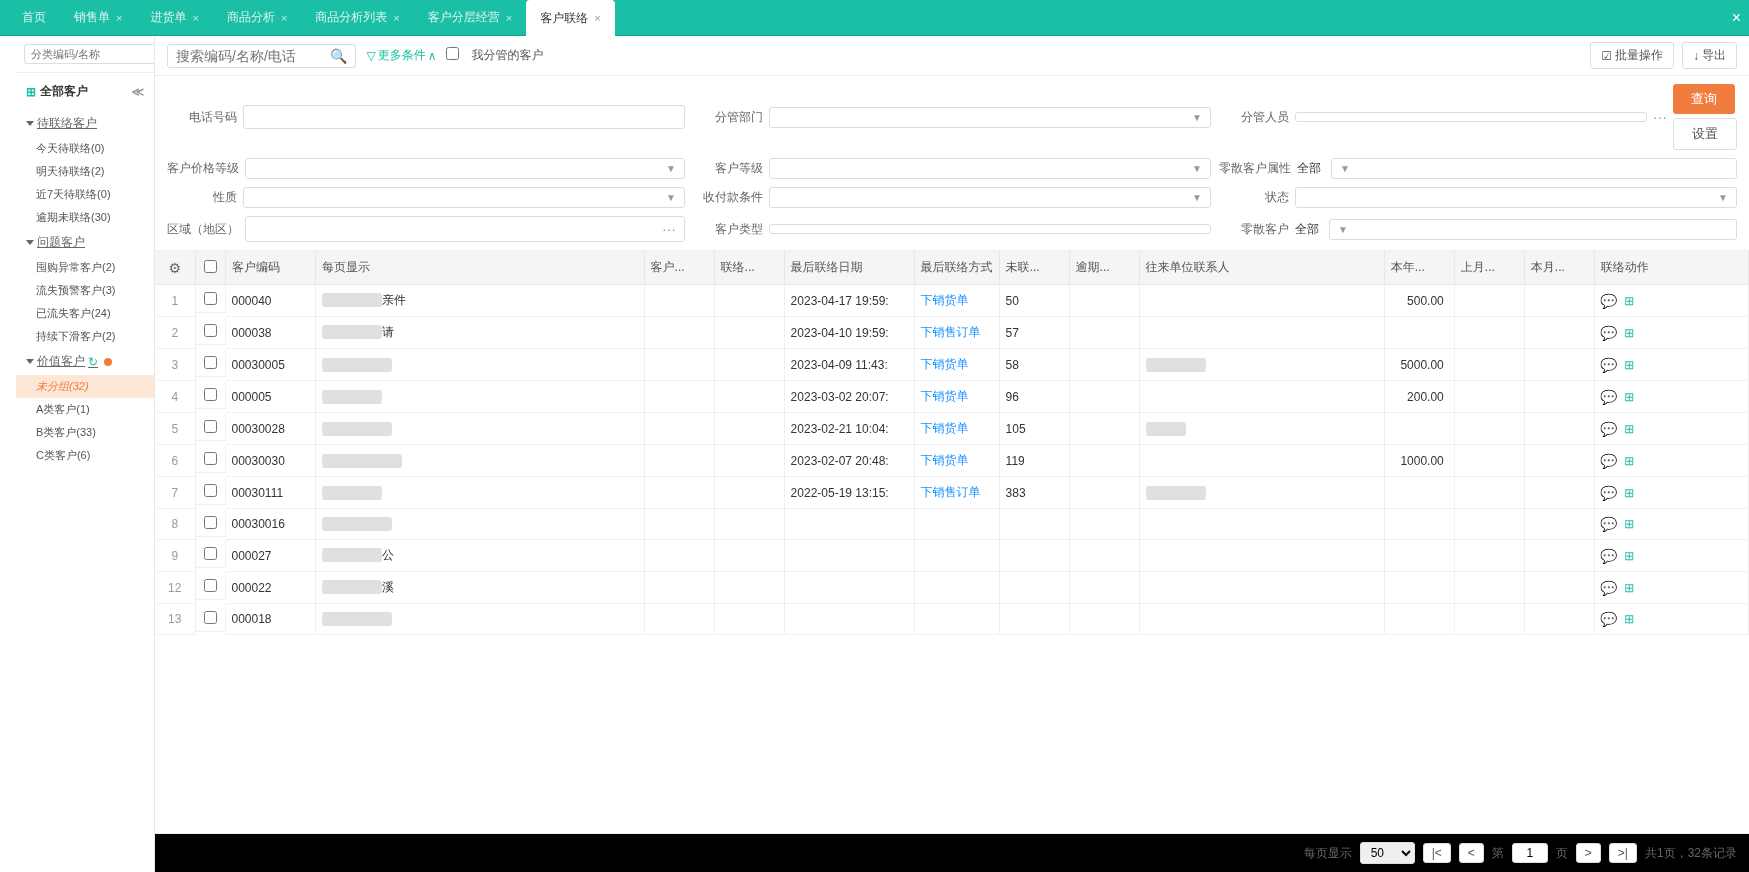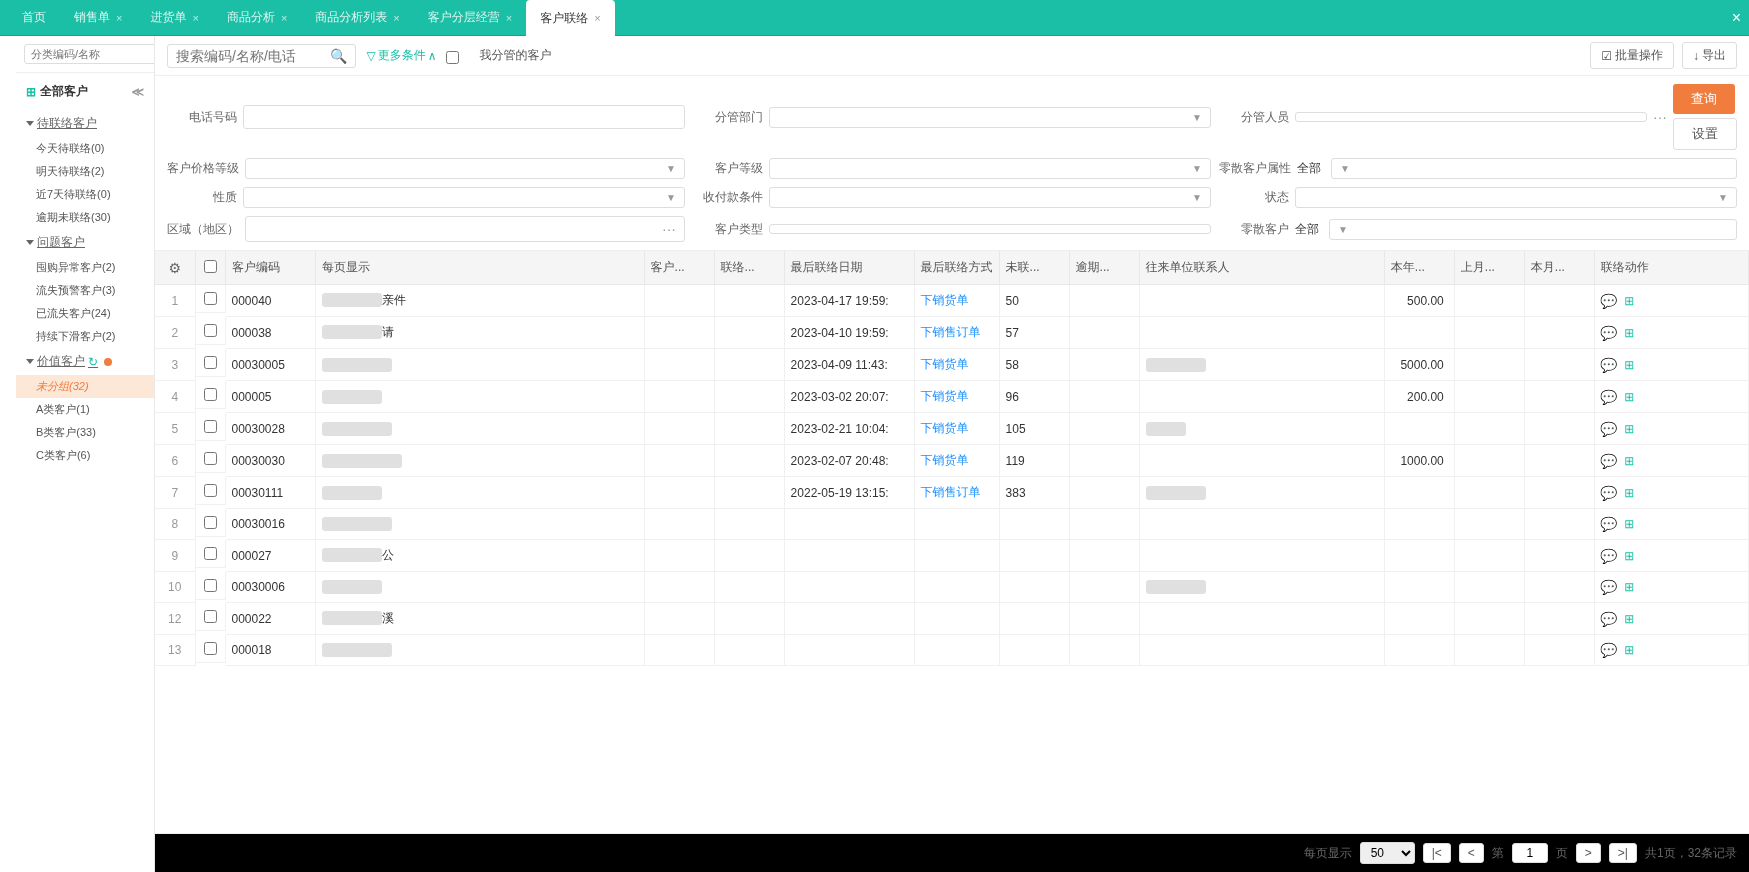--- a/index.html
+++ b/index.html
@@ -67,21 +67,21 @@
       display: flex; align-items: center; padding: 6px 12px; background: #fff;
       border-bottom: 1px solid #eee; gap: 10px;
     }
     .filter-search {
       display: flex; align-items: center; border: 1px solid #ddd; border-radius: 3px;
       padding: 3px 8px; gap: 4px; min-width: 180px;
     }
     .filter-search input { border: none; outline: none; font-size: 14px; color: #999; width: 150px; }
     .filter-icon { color: #1abfa5; font-size: 14px; cursor: pointer; }
     .more-filter { color: #1abfa5; cursor: pointer; font-size: 12px; display: flex; align-items: center; gap: 2px; }
-    .my-customer { display: flex; align-items: flex-end; gap: 20px; color: #555; cursor: pointer; font-size: 12px; }
+    .my-customer { display: flex; align-items: flex-start; gap: 12px; color: #555; cursor: pointer; font-size: 12px; }
     .actions-right { margin-left: auto; display: flex; gap: 8px; }
     .btn-batch { border: 1px solid #ddd; background: #fff; padding: 4px 10px; border-radius: 3px; cursor: pointer; color: #555; font-size: 12px; display: flex; align-items: center; gap: 3px; }
     .btn-export { border: 1px solid #ddd; background: #fff; padding: 4px 10px; border-radius: 3px; cursor: pointer; color: #555; font-size: 12px; display: flex; align-items: center; gap: 3px; }
 
     
     .advanced-filter {
       background: #fff; border-bottom: 1px solid #eee; padding: 8px 12px;
       display: grid; grid-template-columns: 1fr 1fr 1fr; gap: 8px;
     }
     .filter-row { display: flex; align-items: center; gap: 6px; }
@@ -589,44 +589,20 @@
               <td></td>
               <td></td>
               <td>
                 <div class="action-icons">
                   <span class="action-icon">💬</span>
                   <span class="action-icon2">⊞</span>
                 </div>
               </td>
             </tr>
             <tr>
-              <td class="col-num">10</td>
-              <td class="col-checkbox checkbox-cell">
-                <input type="checkbox" style="">
-              </td>
-              <td class="col-code">00030006</td>
-              <td class="col-name"><span class="blurred" style="width: 40px;">XXXXX</span></td>
-              <td></td>
-              <td></td>
-              <td class="col-date"></td>
-              <td></td>
-              <td></td>
-              <td></td>
-              <td><span class="blurred">XXXX</span></td>
-              <td class="col-num-val"></td>
-              <td></td>
-              <td></td>
-              <td>
-                <div class="action-icons">
-                  <span class="action-icon">💬</span>
-                  <span class="action-icon2">⊞</span>
-                </div>
-              </td>
-            </tr>
-            <tr>
               <td class="col-num">12</td>
               <td class="col-checkbox checkbox-cell">
                 <input type="checkbox" style="">
               </td>
               <td class="col-code">000022</td>
               <td class="col-name"><span class="blurred" style="width: 50px;">XXXXX</span><span>溪</span></td>
               <td></td>
               <td></td>
               <td class="col-date"></td>
               <td></td>

